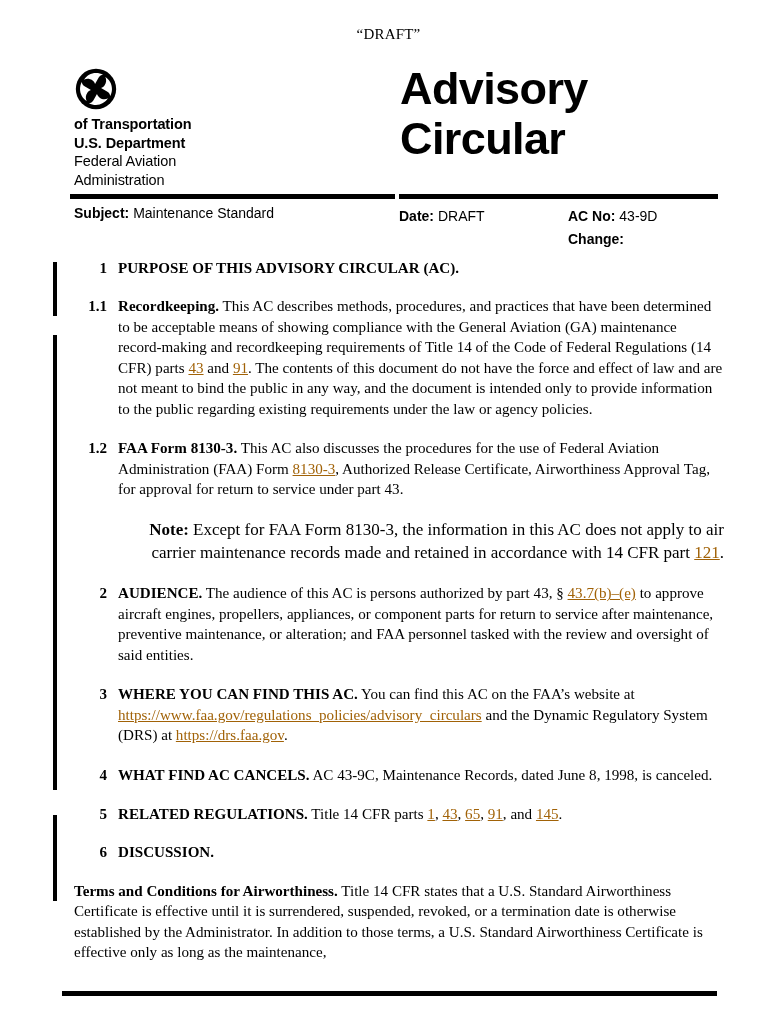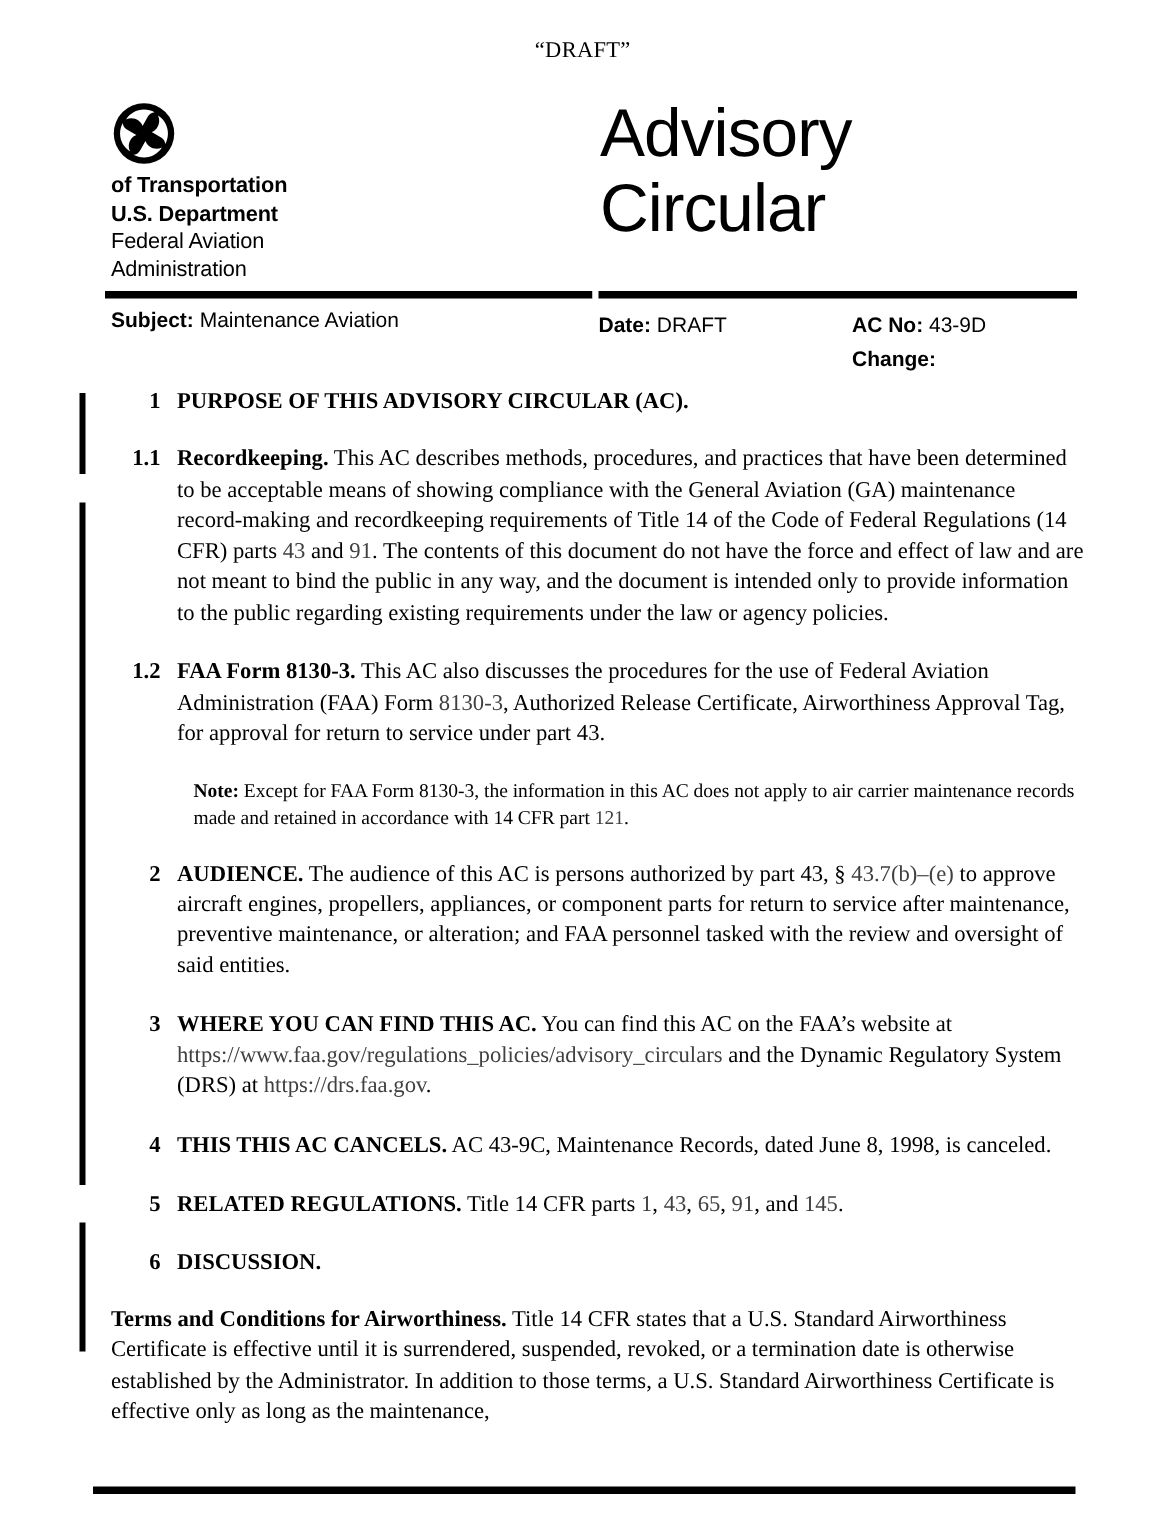--- a/index.html
+++ b/index.html
@@ -70,21 +70,21 @@
     line-height: 1.28;
     letter-spacing: -0.1px;
   }
 
   .doc-type {
     position: absolute;
     left: 326px;
     top: -4px;
     width: 314px;
     font-family: "Liberation Sans", sans-serif;
-    font-weight: normal;
+    font-weight: bold;
     font-size: 45px;
     line-height: 1.12;
     letter-spacing: -0.6px;
   }
 
   
   .header-rule {
     position: absolute;
     left: 70px;
     top: 194px;
@@ -161,28 +161,30 @@
     box-sizing: border-box;
   }
   .sec-body {
     flex: 1 1 auto;
     text-align: left;
   }
   .sec-body b { font-weight: bold; }
 
   .note-block {
     margin-left: 55px;
-    font-size: 13px;
+    font-size: 17px;
     line-height: 1.355;
+    text-align: right;
   }
   .gap-md { height: 18px; }
   .gap-lg { height: 19px; }
 
   a.doclink, .doclink {
-    color: #404040;
+    color: #a16207;
+    text-decoration: underline;
   }
 
   
   .change-bar {
     position: absolute;
     left: 53px;
     width: 4px;
     background: #000;
   }
 
@@ -235,21 +237,21 @@
 
   <div class="header-rule">
     <div class="seg-left"></div>
     <div class="seg-gap"></div>
     <div class="seg-right"></div>
   </div>
 
   <div class="meta-bar">
     <div class="meta-subject">
       <span class="meta-lbl">Subject:</span>
-      <span>Maintenance Aviation</span>
+      <span>Maintenance Standard</span>
     </div>
     <div class="meta-col-a">
       <div>
         <span class="meta-lbl">Date:</span>
         <span>DRAFT</span>
       </div>
     </div>
     <div class="meta-col-b">
       <div>
         <span class="meta-lbl">AC No:</span>
@@ -302,21 +304,21 @@
 
     <div class="sec">
       <div class="sec-num">3</div>
       <div class="sec-body"><b>WHERE YOU CAN FIND THIS AC.</b><span> You can find this AC on the FAA’s website at </span><span class="doclink">https://www.faa.gov/regulations_policies/advisory_circulars</span><span> and the Dynamic Regulatory System (DRS) at </span><span class="doclink">https://drs.faa.gov</span><span>.</span></div>
     </div>
 
     <div class="gap-lg"></div>
 
     <div class="sec">
       <div class="sec-num">4</div>
-      <div class="sec-body"><b>THIS THIS AC CANCELS.</b><span> AC 43-9C, Maintenance Records, dated June 8, 1998, is canceled.</span></div>
+      <div class="sec-body"><b>WHAT FIND AC CANCELS.</b><span> AC 43-9C, Maintenance Records, dated June 8, 1998, is canceled.</span></div>
     </div>
 
     <div class="gap-lg"></div>
 
     <div class="sec">
       <div class="sec-num">5</div>
       <div class="sec-body"><b>RELATED REGULATIONS.</b><span> Title 14 CFR parts </span><span class="doclink">1</span><span>, </span><span class="doclink">43</span><span>, </span><span class="doclink">65</span><span>, </span><span class="doclink">91</span><span>, and </span><span class="doclink">145</span><span>.</span></div>
     </div>
 
     <div class="gap-md"></div>

